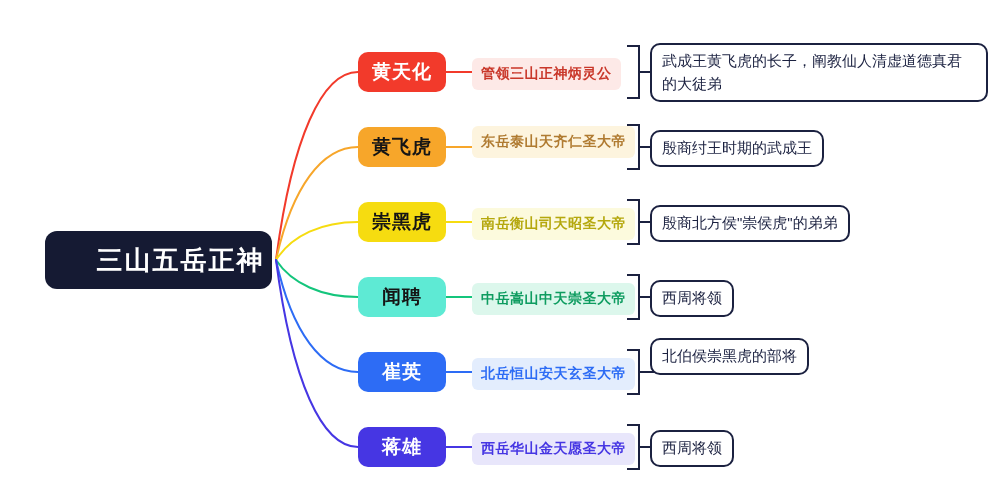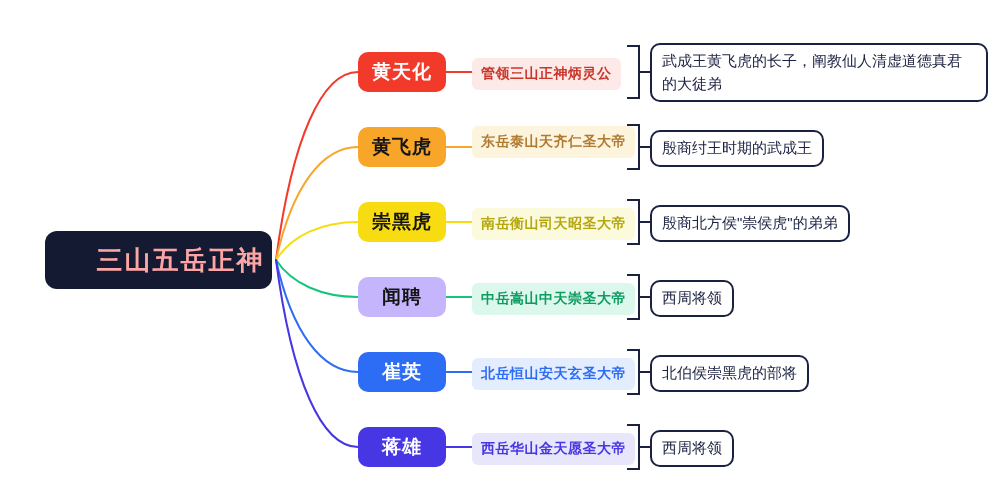--- a/index.html
+++ b/index.html
@@ -86,21 +86,21 @@
 
   <svg class="curves">
     <path d="M276,260 C292,138 322,72 358,72" fill="none" stroke-width="2" stroke-linecap="round" stroke="#f23a2b"></path>
     <path d="M276,260 C292,187 322,147 358,147" fill="none" stroke-width="2" stroke-linecap="round" stroke="#f7a62a"></path>
     <path d="M276,260 C292,235 322,222 358,222" fill="none" stroke-width="2" stroke-linecap="round" stroke="#f6dc10"></path>
     <path d="M276,260 C292,284 322,297 358,297" fill="none" stroke-width="2" stroke-linecap="round" stroke="#14c57c"></path>
     <path d="M276,260 C292,333 322,372 358,372" fill="none" stroke-width="2" stroke-linecap="round" stroke="#2d6cf5"></path>
     <path d="M276,260 C292,382 322,447 358,447" fill="none" stroke-width="2" stroke-linecap="round" stroke="#4636e3"></path>
   </svg>
 
-  <div class="root-topic" style="background: rgb(21, 26, 51); color: #fca5a5; padding-left: 44px;">三山五岳正神</div>
+  <div class="root-topic" style="background: rgb(21, 26, 51); color: #ffffff; padding-left: 44px;">三山五岳正神</div>
 
   <div class="topic-node" style="top: 52px; background: rgb(242, 58, 43); color: rgb(255, 255, 255);">黄天化</div>
   <div class="topic-connector" style="top: 71px; background: rgb(242, 58, 43);"></div>
   <div class="subtopic-label" style="top: 58px; background: rgb(253, 233, 231); color: rgb(201, 55, 42);">管领三山正神炳灵公</div>
   <svg class="bracket" style="top:45px" width="30" height="54" viewBox="0 0 30 54">
     <path d="M1 1 H13 V53 H1 M13 27 H29" fill="none" stroke-width="2" stroke="#1b2140"></path>
   </svg>
   <div class="note-box multi" style="top: 43px; border-color: rgb(27, 33, 64); color: rgb(27, 33, 64);">武成王黄飞虎的长子，阐教仙人清虚道德真君的大徒弟</div>
 
   <div class="topic-node" style="top: 127px; background: rgb(247, 166, 42); color: rgb(21, 21, 21);">黄飞虎</div>
@@ -112,35 +112,35 @@
   <div class="note-box single" style="top: 130px; border-color: rgb(27, 33, 64); color: rgb(27, 33, 64);">殷商纣王时期的武成王</div>
 
   <div class="topic-node" style="top: 202px; background: rgb(246, 220, 16); color: rgb(21, 21, 21);">崇黑虎</div>
   <div class="topic-connector" style="top: 221px; background: rgb(246, 220, 16);"></div>
   <div class="subtopic-label" style="top: 208px; background: rgb(252, 250, 221); color: rgb(181, 168, 14);">南岳衡山司天昭圣大帝</div>
   <svg class="bracket" style="top:199px" width="30" height="46" viewBox="0 0 30 46">
     <path d="M1 1 H13 V45 H1 M13 23 H29" fill="none" stroke-width="2" stroke="#1b2140"></path>
   </svg>
   <div class="note-box single" style="top: 205px; border-color: rgb(27, 33, 64); color: rgb(27, 33, 64);">殷商北方侯"崇侯虎"的弟弟</div>
 
-  <div class="topic-node" style="top: 277px; background: #c4b5fd; color: rgb(21, 21, 21);">闻聘</div>
+  <div class="topic-node" style="top: 277px; background: #5eead4; color: rgb(21, 21, 21);">闻聘</div>
   <div class="topic-connector" style="top: 296px; background: rgb(20, 197, 124);"></div>
   <div class="subtopic-label" style="top: 283px; background: rgb(220, 247, 236); color: rgb(14, 156, 96);">中岳嵩山中天崇圣大帝</div>
   <svg class="bracket" style="top:274px" width="30" height="46" viewBox="0 0 30 46">
     <path d="M1 1 H13 V45 H1 M13 23 H29" fill="none" stroke-width="2" stroke="#1b2140"></path>
   </svg>
   <div class="note-box single" style="top: 280px; border-color: rgb(27, 33, 64); color: rgb(27, 33, 64);">西周将领</div>
 
   <div class="topic-node" style="top: 352px; background: rgb(45, 108, 245); color: #ffffff;">崔英</div>
   <div class="topic-connector" style="top: 371px; background: rgb(45, 108, 245);"></div>
   <div class="subtopic-label" style="top: 358px; background: rgb(227, 237, 253); color: rgb(45, 108, 245);">北岳恒山安天玄圣大帝</div>
   <svg class="bracket" style="top:349px" width="30" height="46" viewBox="0 0 30 46">
     <path d="M1 1 H13 V45 H1 M13 23 H29" fill="none" stroke-width="2" stroke="#1b2140"></path>
   </svg>
-  <div class="note-box single" style="top: 355px; border-color: rgb(27, 33, 64); color: rgb(27, 33, 64); text-align: center;">北伯侯崇黑虎的部将</div>
+  <div class="note-box single" style="top: 338px; border-color: rgb(27, 33, 64); color: rgb(27, 33, 64); text-align: center;">北伯侯崇黑虎的部将</div>
 
   <div class="topic-node" style="top: 427px; background: rgb(70, 54, 227); color: rgb(255, 255, 255);">蒋雄</div>
   <div class="topic-connector" style="top: 446px; background: rgb(70, 54, 227);"></div>
   <div class="subtopic-label" style="top: 433px; background: rgb(232, 230, 251); color: rgb(70, 54, 227);">西岳华山金天愿圣大帝</div>
   <svg class="bracket" style="top:424px" width="30" height="46" viewBox="0 0 30 46">
     <path d="M1 1 H13 V45 H1 M13 23 H29" fill="none" stroke-width="2" stroke="#1b2140"></path>
   </svg>
   <div class="note-box single" style="top: 430px; border-color: rgb(27, 33, 64); color: rgb(27, 33, 64);">西周将领</div>
 
 </div>

